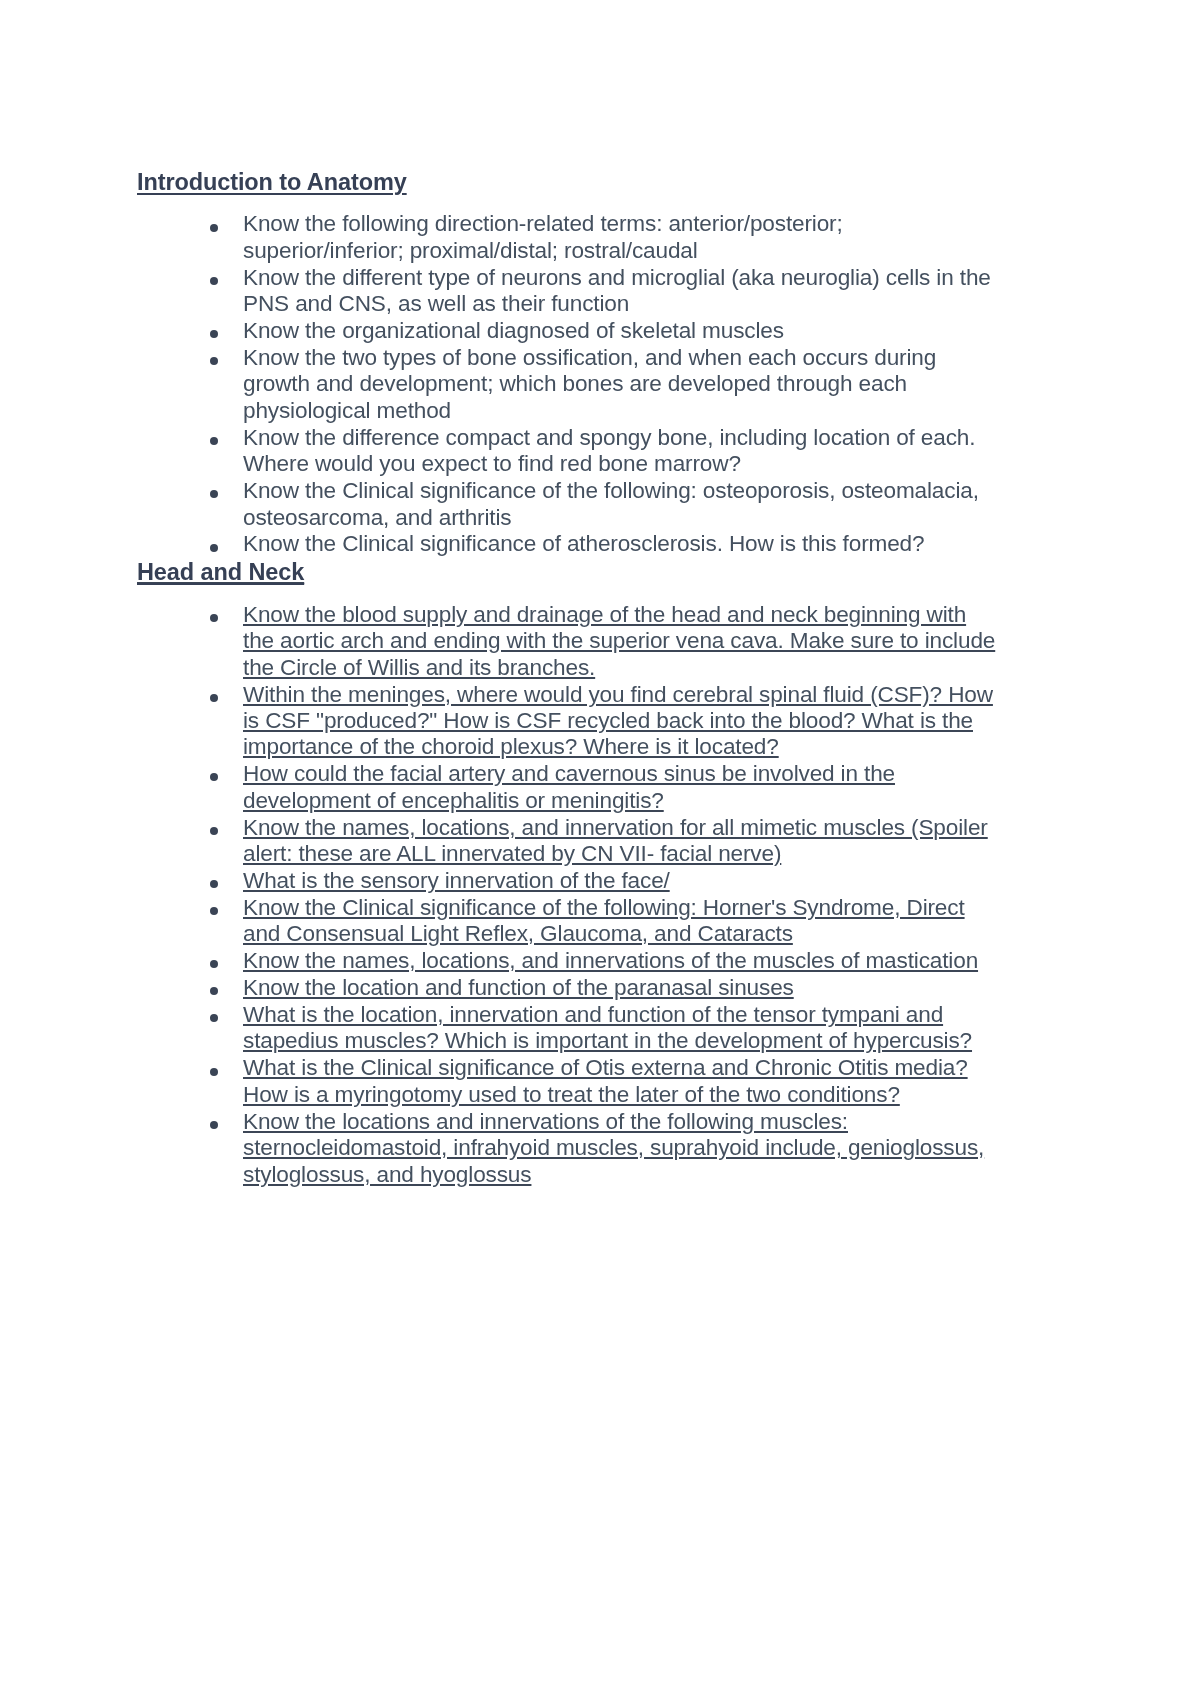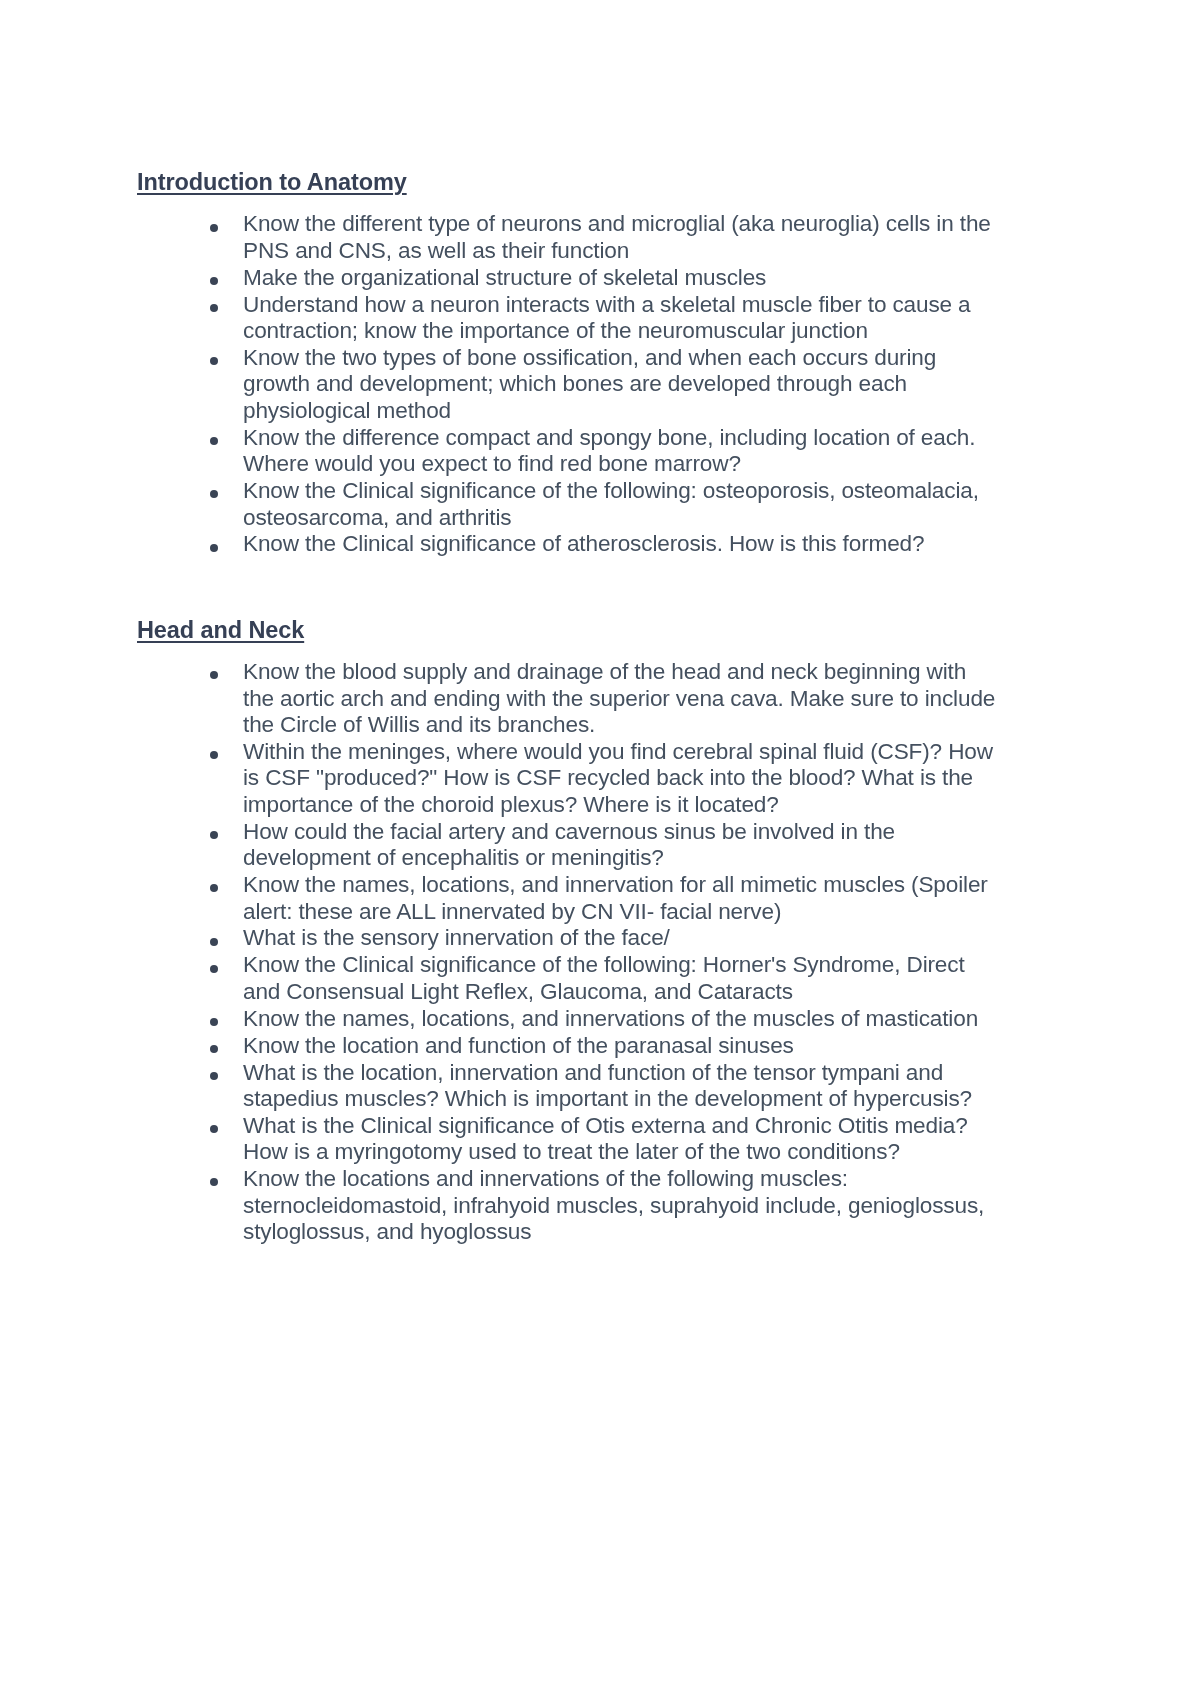--- a/index.html
+++ b/index.html
@@ -26,21 +26,21 @@
     box-sizing: border-box;
     padding: 168px 110px 0 137px;
   }
   .doc-body {
     width: 860px;
   }
   .section {
     margin: 0;
   }
   .section + .section {
-    margin-top: 58px;
+    text-decoration: underline;
   }
   .section-heading {
     font-size: 23.5px;
     font-weight: bold;
     letter-spacing: -0.1px;
     color: #364055;
     text-decoration: underline;
     text-underline-offset: 3px;
     margin: 0 0 14px 0;
     line-height: 1.25;
@@ -77,29 +77,29 @@
 <body>
 
 <div class="page">
   <div class="doc-body">
 
     <section class="section">
       <h1 class="section-heading">Introduction to Anatomy</h1>
       <ul class="bullet-list">
         <li>
           <span class="bullet-dot"></span>
+          <span class="bullet-text">Know the following direction-related terms: anterior/posterior; superior/inferior; proximal/distal; rostral/caudal</span>
+        </li>
+        <li>
+          <span class="bullet-dot"></span>
           <span class="bullet-text">Know the different type of neurons and microglial (aka neuroglia) cells in the PNS and CNS, as well as their function</span>
         </li>
         <li>
           <span class="bullet-dot"></span>
-          <span class="bullet-text">Make the organizational structure of skeletal muscles</span>
-        </li>
-        <li>
-          <span class="bullet-dot"></span>
-          <span class="bullet-text">Understand how a neuron interacts with a skeletal muscle fiber to cause a contraction; know the importance of the neuromuscular junction</span>
+          <span class="bullet-text">Know the organizational diagnosed of skeletal muscles</span>
         </li>
         <li>
           <span class="bullet-dot"></span>
           <span class="bullet-text">Know the two types of bone ossification, and when each occurs during growth and development; which bones are developed through each physiological method</span>
         </li>
         <li>
           <span class="bullet-dot"></span>
           <span class="bullet-text">Know the difference compact and spongy bone, including location of each. Where would you expect to find red bone marrow?</span>
         </li>
         <li>

